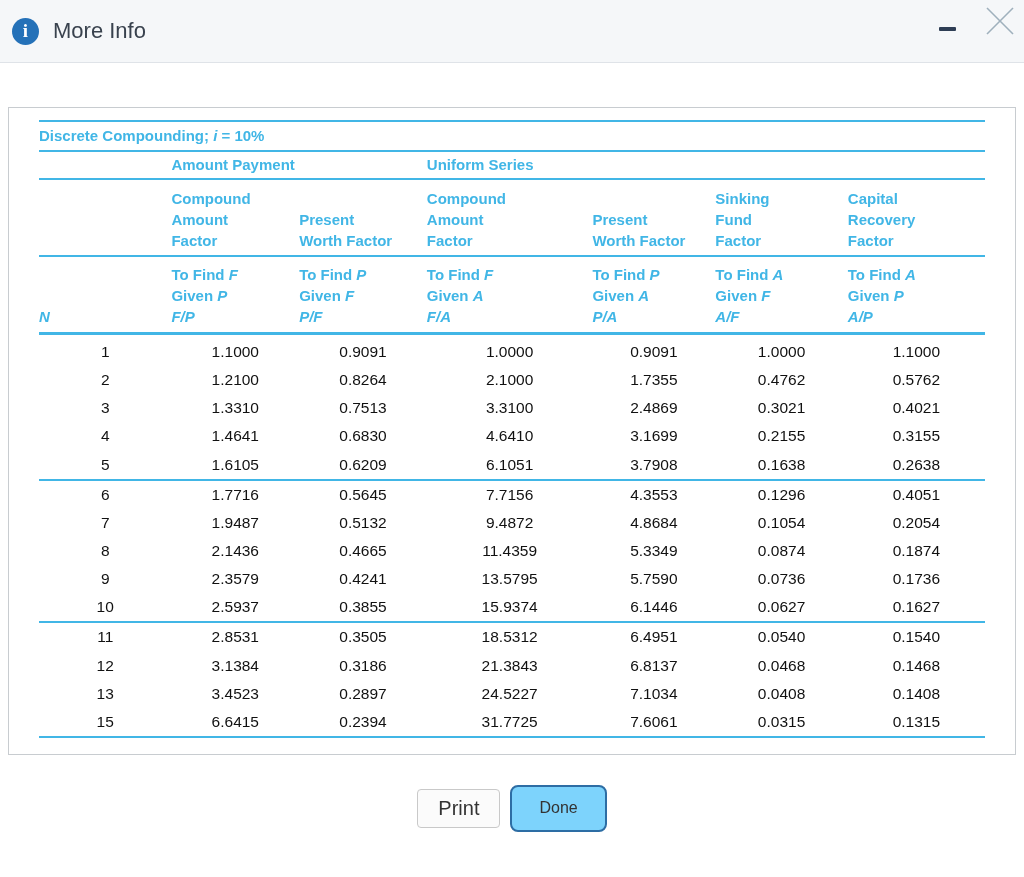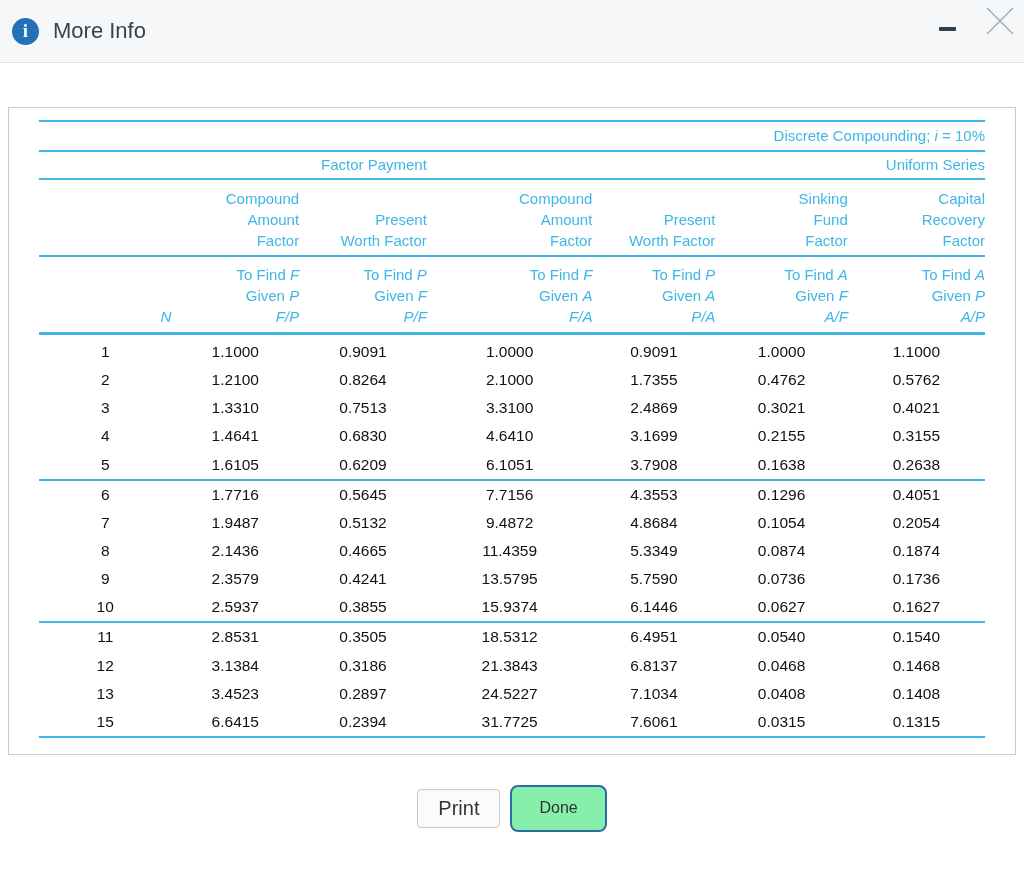--- a/index.html
+++ b/index.html
@@ -61,21 +61,21 @@
     background: #ffffff;
     padding: 12px 30px 16px 30px;
   }
   table.factors {
     width: 100%;
     border-collapse: collapse;
     table-layout: fixed;
   }
   :root { --accent: #41b6e6; }
 
-  th { font-weight: normal; color: var(--accent); font-size: 15px; text-align: right; }
+  th { font-weight: bold; color: var(--accent); font-size: 15px; text-align: left; }
 
   tr.title-row th {
     border-top: 2px solid var(--accent);
     border-bottom: 2px solid var(--accent);
     padding: 5px 0 6px 0;
     font-size: 15px;
   }
   tr.group-row th {
     border-bottom: 2px solid var(--accent);
     padding: 4px 0 5px 0;
@@ -122,21 +122,21 @@
     border: 1px solid #c9c9c9;
     border-radius: 4px;
     padding: 0 20px;
     height: 39px;
     cursor: pointer;
   }
   .done-btn {
     font-family: "Liberation Sans", sans-serif;
     font-size: 16px;
     color: #333333;
-    background: #86efac;
+    background: #7dd3fc;
     border: 2px solid #2d6da4;
     border-radius: 8px;
     padding: 0 27px;
     height: 47px;
     cursor: pointer;
   }
 </style>
 </head>
 <body>
 
@@ -161,21 +161,21 @@
           <col style="width:13%">
           <col style="width:14%">
           <col style="width:14.5%">
       </colgroup>
       <thead>
         <tr class="title-row">
           <th colspan="7"><span>Discrete Compounding; </span><em>i</em><span> = 10%</span></th>
         </tr>
         <tr class="group-row">
           <th></th>
-          <th colspan="2">Factor Payment</th>
+          <th colspan="2">Amount Payment</th>
           <th colspan="4">Uniform Series</th>
         </tr>
         <tr class="names-row">
           <th></th>
           <th>Compound
 Amount
 Factor</th>
           <th>Present
 Worth Factor</th>
           <th>Compound

